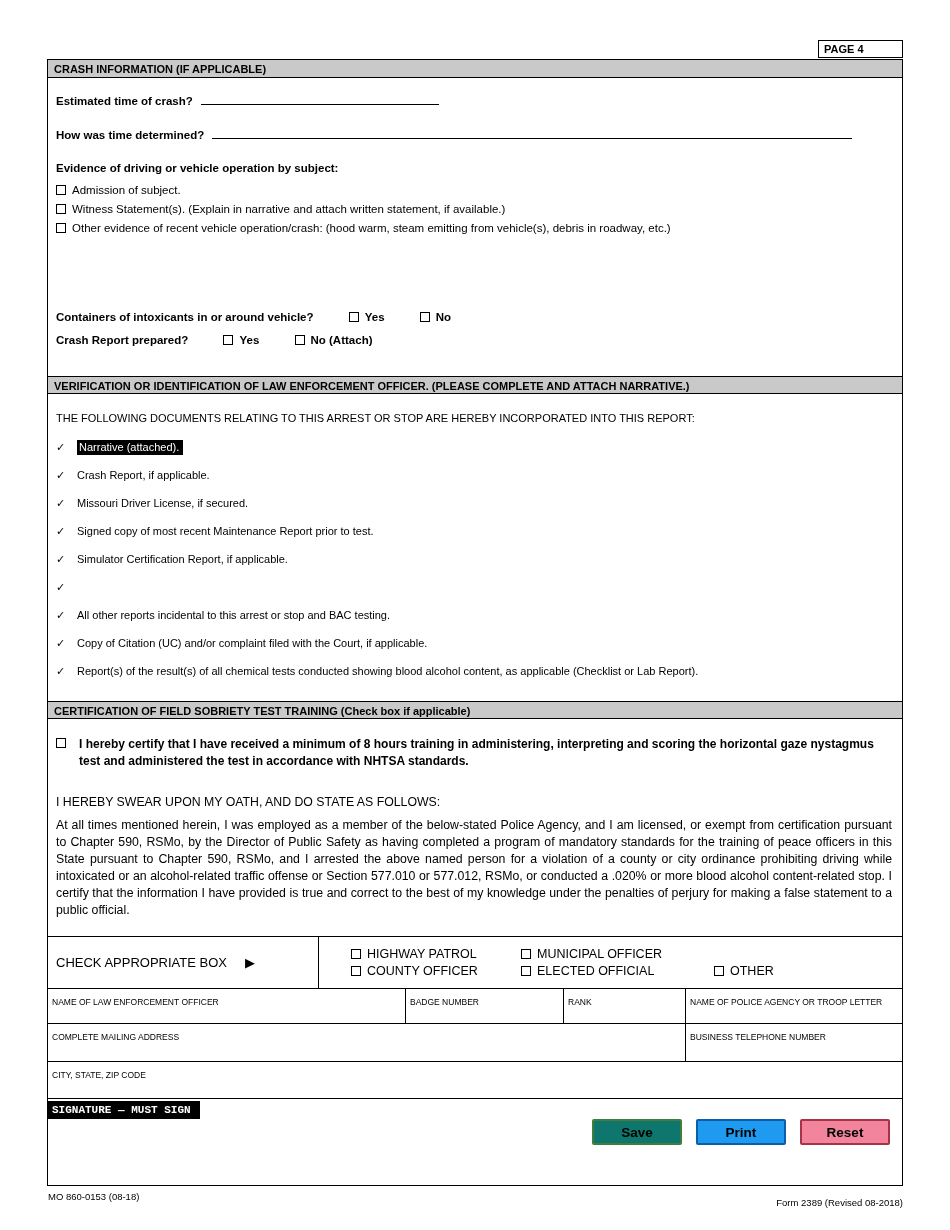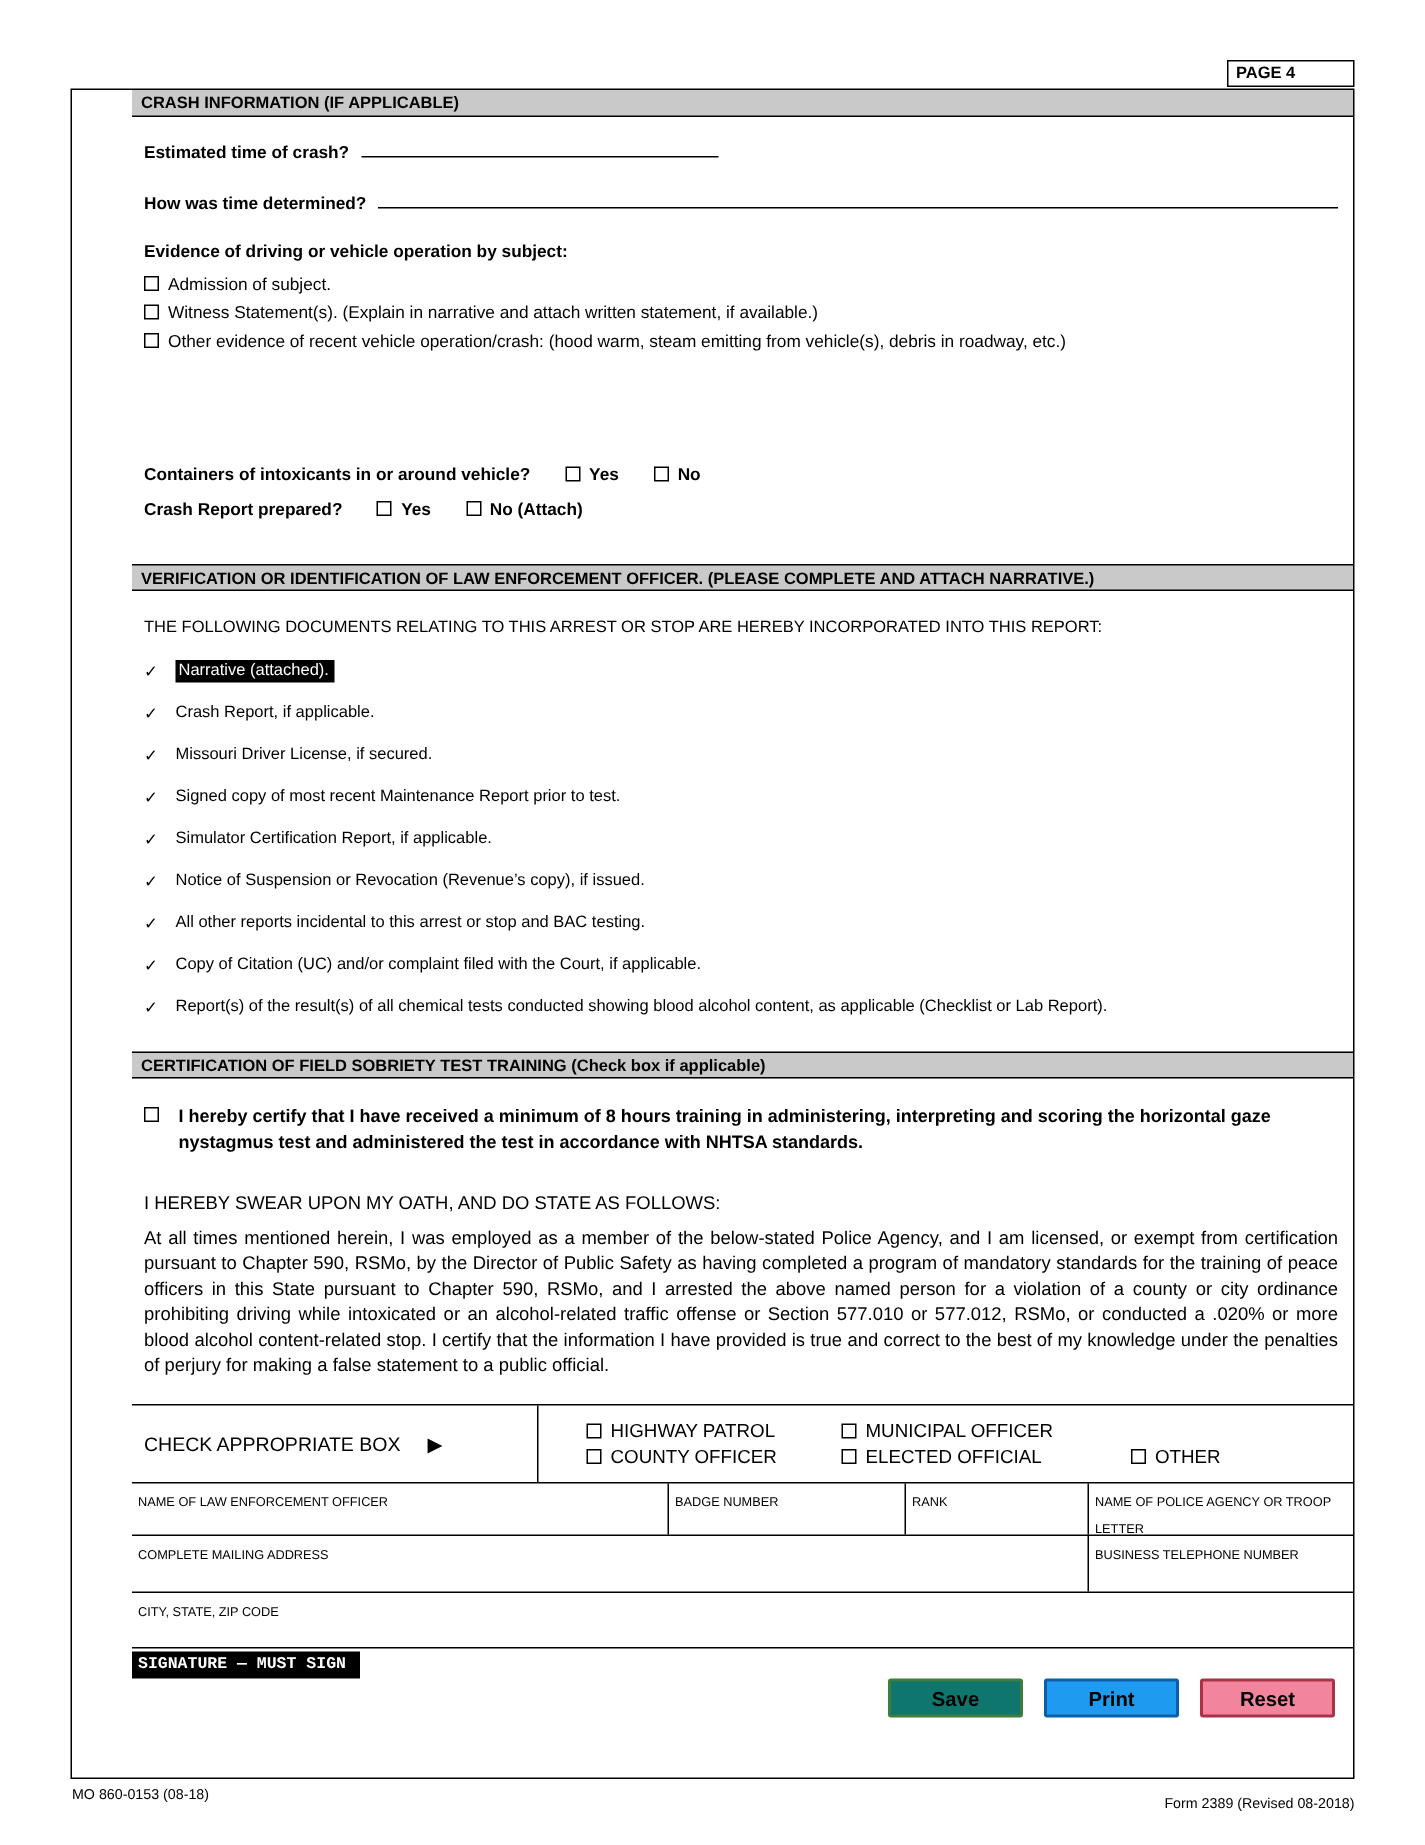--- a/index.html
+++ b/index.html
@@ -13,21 +13,21 @@
   .sheet { position: relative; width: 950px; height: 1230px; background:#fff; }
 
   .page4-box {
     position: absolute; top: 40px; left: 818px; width: 85px; height: 18px;
     border: 1px solid #000; font-size: 11px; font-weight: bold;
     padding: 2px 5px; background:#fff;
   }
 
   .form-box {
     position: absolute; top: 59px; left: 47px; width: 856px; height: 1127px;
-    border: 1.5px solid #000; overflow: hidden; background:#fff;padding-left:40px;
+    border: 1.5px solid #000; overflow: hidden; background:#fff;
   }
 
   .sec-h {
     border-top: 1px solid #000; border-bottom: 1px solid #000;
     font-weight: bold; font-size: 11px;
     height: 18px; padding: 3px 6px 2px;
   }
   .sec-h.first { border-top: none; }
 
   .b { font-weight: bold; }
@@ -43,21 +43,21 @@
   .crash-body { height: 298px; padding: 16px 8px 0; font-size: 11.5px; }
   .q-line { margin-bottom: 18px; height: 16px; }
   .q-line .b { font-size: 11.5px; }
   .fill-line { display: inline-block; border-bottom: 1px solid #000; height: 11px; margin-left: 5px; }
   .w240 { width: 238px; }
   .w645 { width: 640px; }
   .ev-label { margin-bottom: 7px; height: 15px; }
   .cb-line { height: 19px; }
   .containers-line { margin-top: 70px; height: 23px; }
   .crashrep-line { height: 23px; }
-  .yn { margin-left: 20px; white-space: nowrap; }
+  .yn { margin-left: 32px; white-space: nowrap; }
 
   
   .verif-body { height: 307px; padding: 18px 8px 0; font-size: 11px; }
   .verif-intro { margin-bottom: 9px; }
   .doc-item { height: 28px; display: flex; align-items: center; }
   .check { width: 13px; margin-right: 8px; flex: none; }
   .hl { background: #000; color: #fff; padding: 1px 4px 2px 2px; }
 
   
   .cert-body { height: 217px; padding: 17px 8px 0; font-size: 12.3px; }
@@ -173,21 +173,20 @@
       <div class="doc-item">
         <span class="check">✓</span>
         <span>Signed copy of most recent Maintenance Report prior to test.</span>
       </div>
       <div class="doc-item">
         <span class="check">✓</span>
         <span>Simulator Certification Report, if applicable.</span>
       </div>
       <div class="doc-item">
         <span class="check">✓</span>
-        <span>Notice of Suspension or Revocation (Revenue’s copy), if issued.</span>
       </div>
       <div class="doc-item">
         <span class="check">✓</span>
         <span>All other reports incidental to this arrest or stop and BAC testing.</span>
       </div>
       <div class="doc-item">
         <span class="check">✓</span>
         <span>Copy of Citation (UC) and/or complaint filed with the Court, if applicable.</span>
       </div>
       <div class="doc-item">

